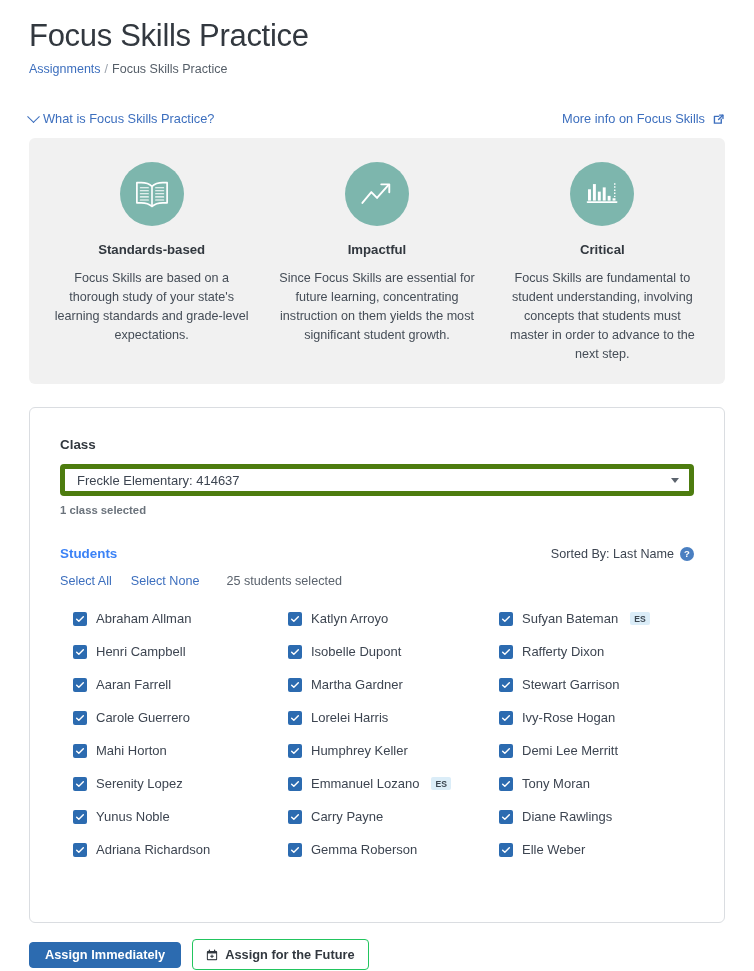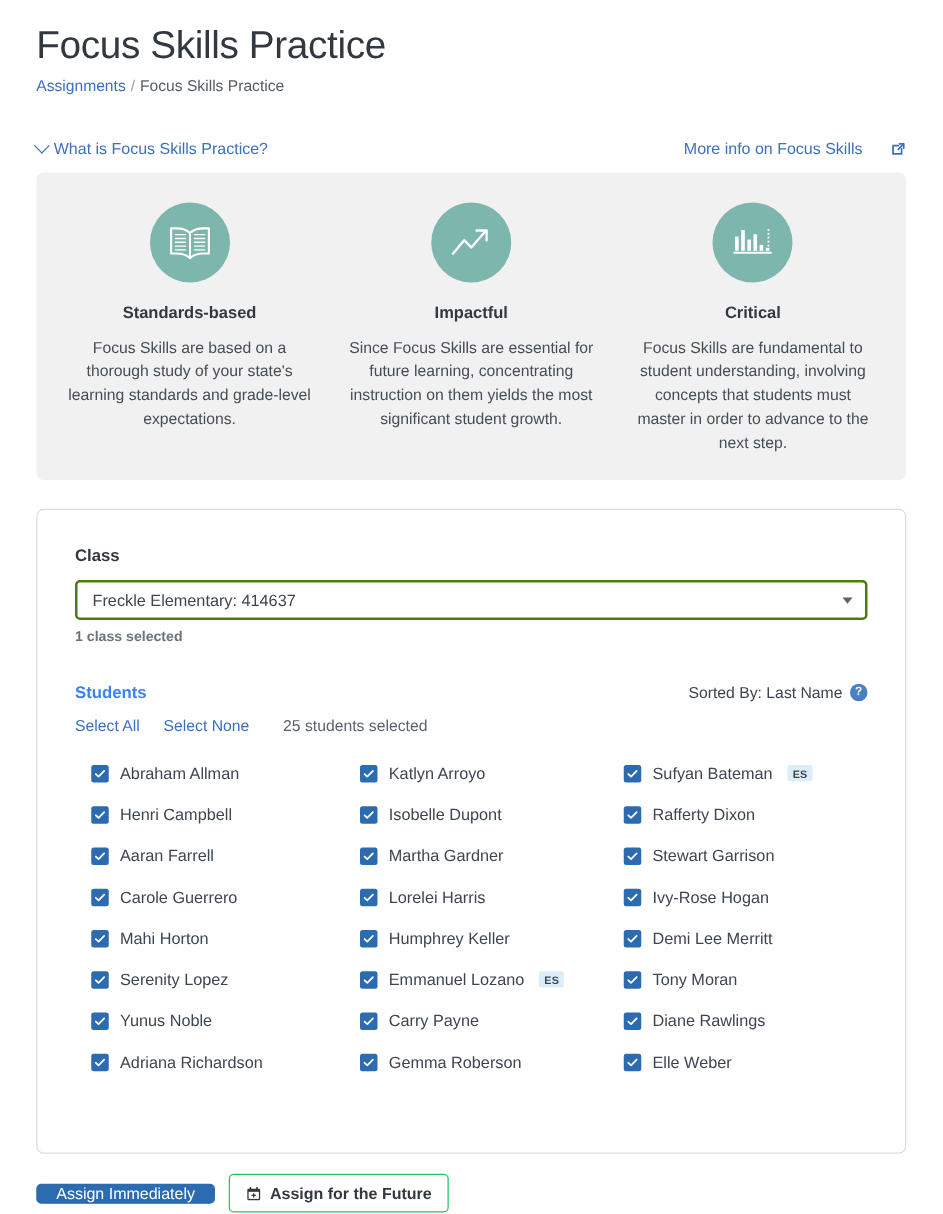--- a/index.html
+++ b/index.html
@@ -66,21 +66,21 @@
     display: inline-block;
     width: 9px;
     height: 9px;
     border-right: 1.7px solid #3d6fbe;
     border-bottom: 1.7px solid #3d6fbe;
     transform: rotate(45deg) translate(-2px, -2px);
   }
   .more-info {
     display: flex;
     align-items: center;
-    gap: 22px;
+    gap: 7px;
     color: #3d6fbe;
     font-size: 12.8px;
     cursor: pointer;
     line-height: 16px;
   }
   .ext-icon { display:inline-block; width:13px; height:13px; }
 
   
   .info-panel {
     margin-top: 10px;
@@ -130,21 +130,21 @@
   .field-label {
     font-size: 13.4px;
     font-weight: 700;
     color: #32383f;
     line-height: 18px;
   }
 
   .select-box {
     margin-top: 10px;
     height: 32px;
-    border: 2px solid #4d7c0f;
+    border: 5px solid #4d7c0f;
     border-radius: 4px;
     background: #fff;
     display: flex;
     align-items: center;
     padding: 0 10px 0 12px;
     font-size: 13px;
     color: #3d4551;
     cursor: pointer;
     justify-content: space-between;
   }
@@ -258,23 +258,23 @@
     margin-top: 16px;
     display: flex;
     align-items: center;
     gap: 11px;
   }
   .btn-primary {
     background: #2c6bb0;
     color: #fff;
     border: 1px solid #2c6bb0;
     font-size: 12.8px;
-    font-weight: 400;
+    font-weight: 700;
     padding: 0 15px;
-    height: 16px;
+    height: 26px;
     border-radius: 4px;
     cursor: pointer;
     font-family: "Liberation Sans", sans-serif;
     display: flex;
     align-items: center;
   }
   .btn-secondary {
     background: #fff;
     color: #32383f;
     border: 1px solid #22c55e;

